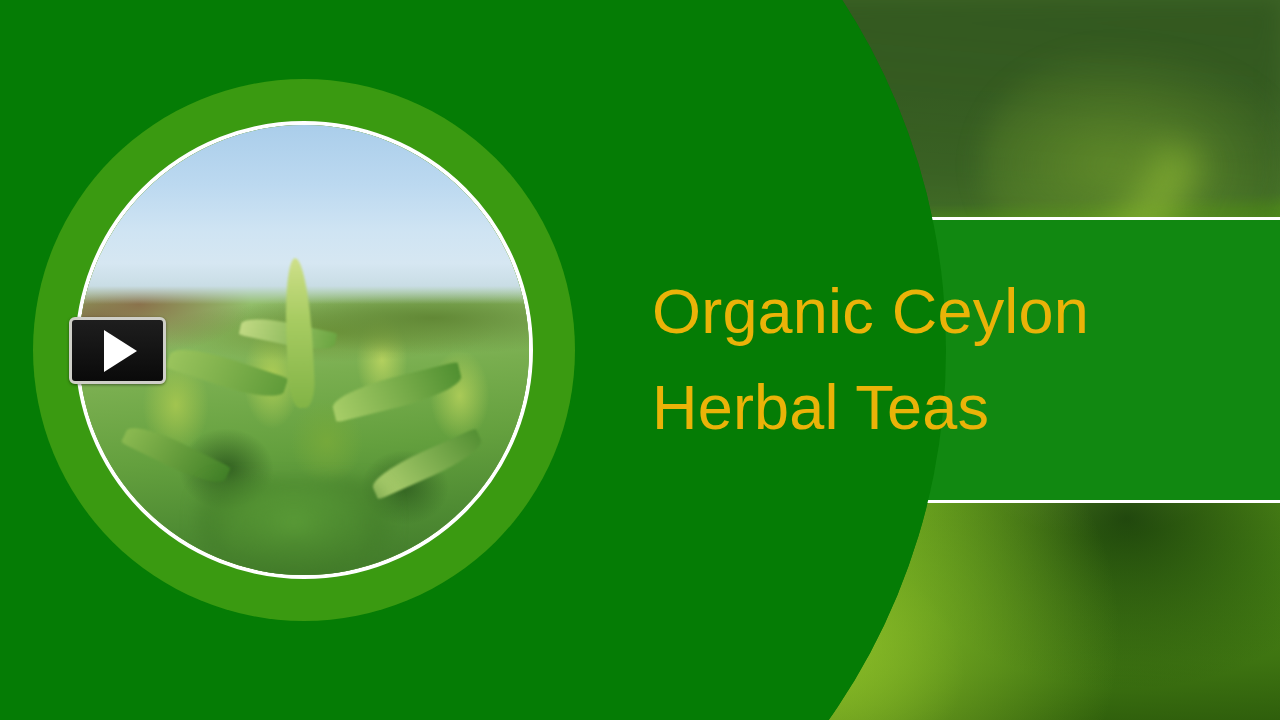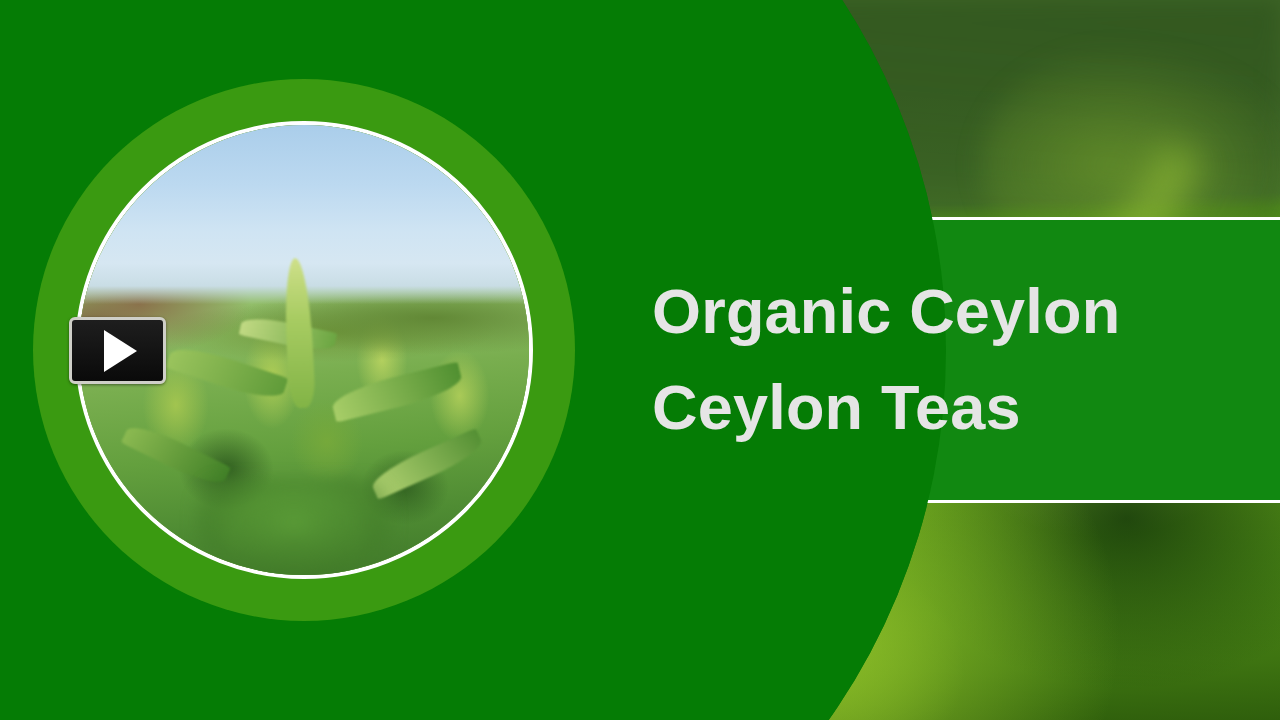--- a/index.html
+++ b/index.html
@@ -156,23 +156,23 @@
     background:#118811;
     border-top:3px solid #ffffff;
     border-bottom:3px solid #ffffff;
   }
   .title-band-inner {
     position:absolute; left:0; top:217px; width:1280px; height:286px;
     display:flex; flex-direction:column; justify-content:center;
     padding-left:652px;
   }
   .title-line {
-    color:#e5e5e5;
+    color:#eab308;
     font-size:63px;
-    font-weight:700;
+    font-weight:400;
     line-height:1.52;
     letter-spacing:.2px;
     white-space:nowrap;
   }
 </style>
 </head>
 <body>
 
 <div id="slide">
 
@@ -202,16 +202,16 @@
       <div class="fg-blur"></div>
     </div>
   </div>
 
   <div class="play-button" title="Play">
     <div class="play-triangle"></div>
   </div>
 
   <div class="title-band-inner">
     <div class="title-line">Organic Ceylon</div>
-    <div class="title-line">Ceylon Teas</div>
+    <div class="title-line">Herbal Teas</div>
   </div>
 
 </div>
 
 </body></html>

